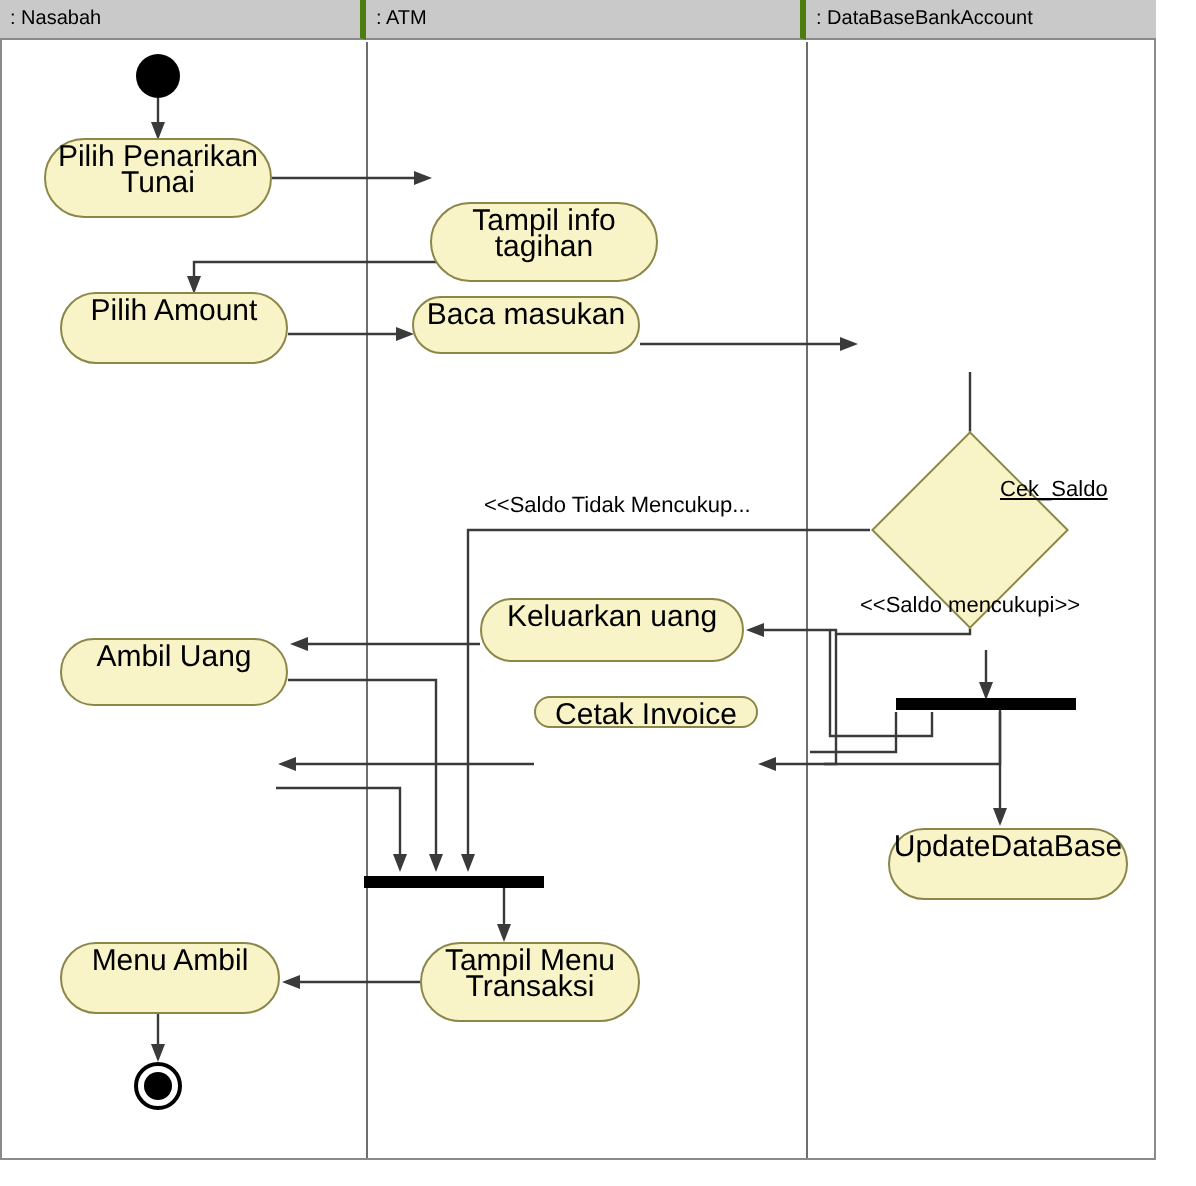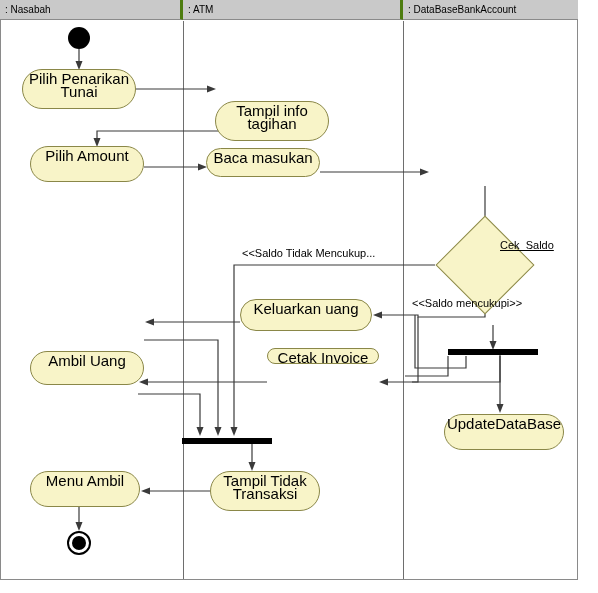--- a/index.html
+++ b/index.html
@@ -217,46 +217,46 @@
     <span>Baca masukan</span>
   </div>
 
 
   <div class="diamond" style="left:450px; top:230px; width:70px; height:70px;"></div>
 
   <div class="node" style="left:240px; top:299px; width:132px; height:32px;">
     <span>Keluarkan uang</span>
   </div>
 
-  <div class="node" style="left:30px; top:319px; width:114px; height:34px;margin-top:32px;">
+  <div class="node" style="left:30px; top:319px; width:114px; height:34px;">
     <span>Ambil Uang</span>
   </div>
 
   <div class="node" style="left:267px; top:348px; width:112px; height:16px;">
     <span>Cetak Invoice</span>
   </div>
 
 
   <div class="bar" style="left:448px; top:349px; width:90px;"></div>
 
   <div class="node" style="left:444px; top:414px; width:120px; height:36px;">
     <span>UpdateDataBase</span>
   </div>
 
   <div class="bar" style="left:182px; top:438px; width:90px;"></div>
 
   <div class="node" style="left:210px; top:471px; width:110px; height:40px;">
-    <span>Tampil Tidak Transaksi</span>
+    <span>Tampil Menu Transaksi</span>
   </div>
 
   <div class="node" style="left:30px; top:471px; width:110px; height:36px;">
     <span>Menu Ambil</span>
   </div>
 
   <div class="end-node" style="left:67px; top:531px; width:24px; height:24px;"></div>
 
   <div class="label" style="left:242px; top:247px;">&lt;&lt;Saldo Tidak Mencukup...</div>
 
   <div class="label" style="left:500px; top:239px;text-decoration:underline;">Cek_Saldo</div>
 
-  <div class="label" style="left:412px; top:297px;">&lt;&lt;Saldo mencukupi&gt;&gt;</div>
+  <div class="label" style="left:430px; top:297px;">&lt;&lt;Saldo mencukupi&gt;&gt;</div>
 
 </div>
 
 </body></html>

